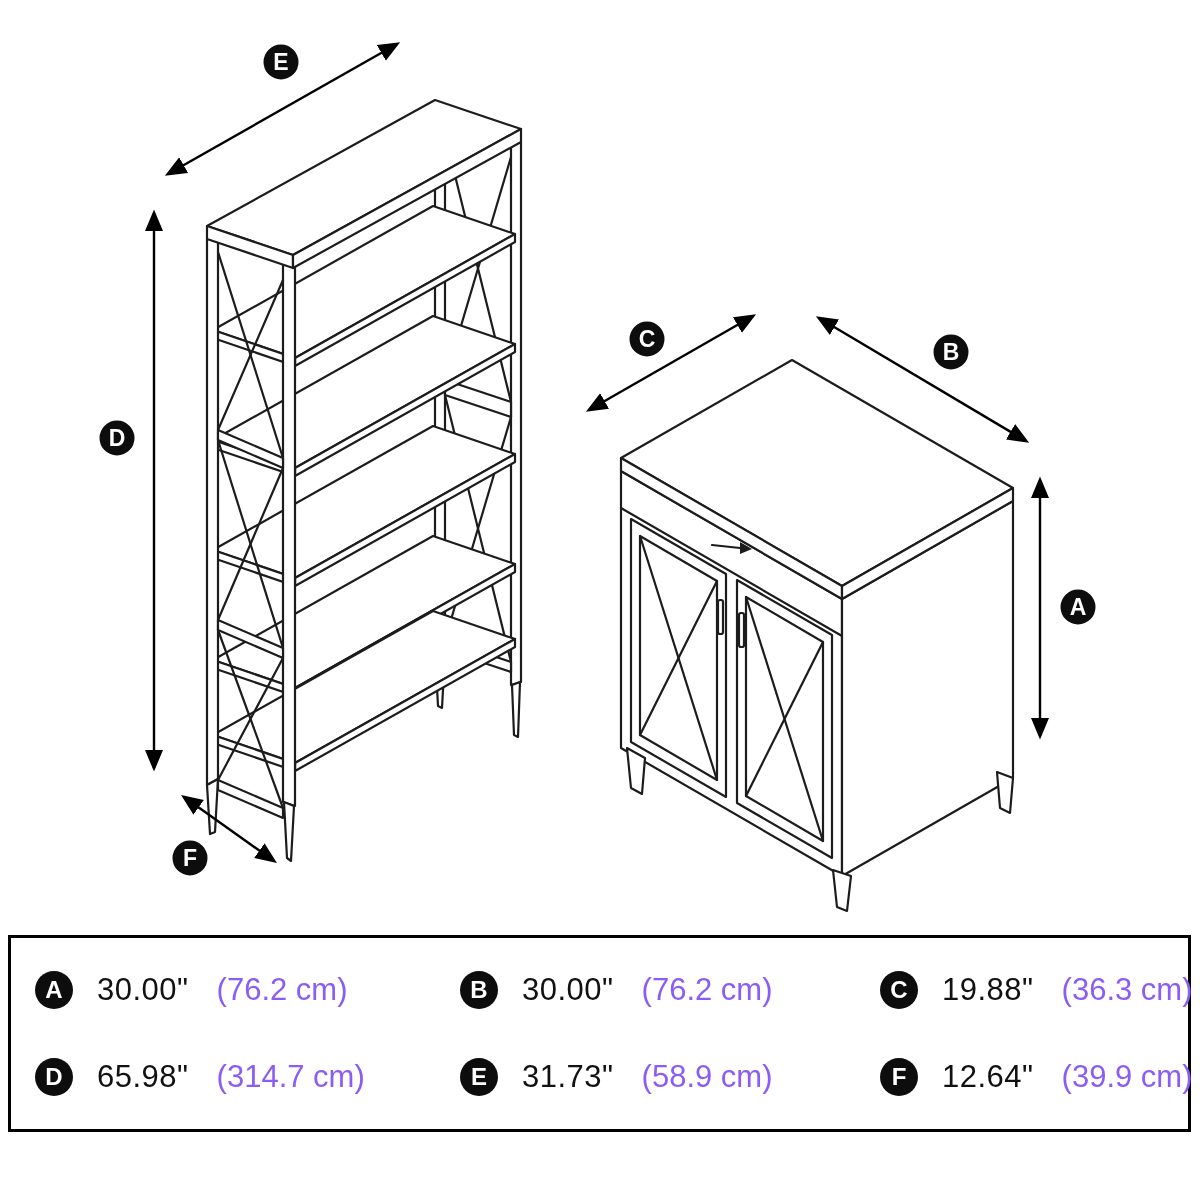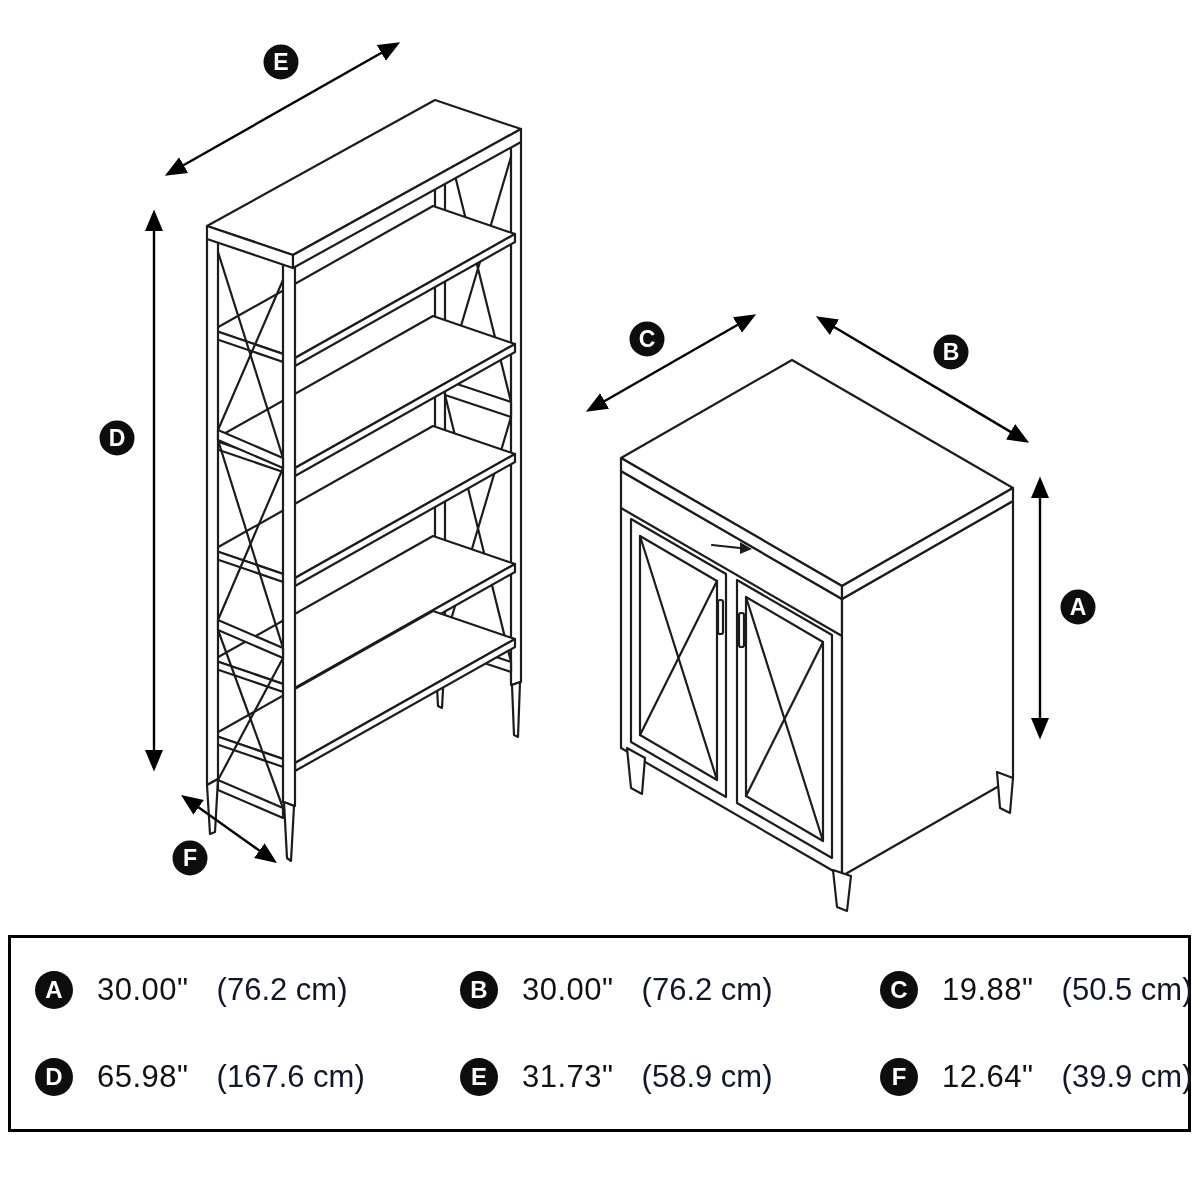--- a/index.html
+++ b/index.html
@@ -54,21 +54,21 @@
     flex: 0 0 auto;
   }
   .legend-inches {
     font-size: 31px;
     color: #111;
     letter-spacing: 0.5px;
     white-space: nowrap;
   }
   .legend-cm {
     font-size: 31px;
-    color: #0f172a;
+    color: #8b5cf6;
     margin-left: 4px;
     white-space: nowrap;
   }
 </style>
 </head>
 <body>
 
 <div class="page">
 
   <svg class="drawing" width="1200" height="935" viewBox="0 0 1200 935">
@@ -250,27 +250,27 @@
 
     <div class="legend-cell">
       <span class="legend-badge">B</span>
       <span class="legend-inches">30.00"</span>
       <span class="legend-cm">(76.2 cm)</span>
     </div>
 
     <div class="legend-cell">
       <span class="legend-badge">C</span>
       <span class="legend-inches">19.88"</span>
-      <span class="legend-cm">(50.5 cm)</span>
+      <span class="legend-cm">(36.3 cm)</span>
     </div>
 
     <div class="legend-cell">
       <span class="legend-badge">D</span>
       <span class="legend-inches">65.98"</span>
-      <span class="legend-cm">(167.6 cm)</span>
+      <span class="legend-cm">(314.7 cm)</span>
     </div>
 
     <div class="legend-cell">
       <span class="legend-badge">E</span>
       <span class="legend-inches">31.73"</span>
       <span class="legend-cm">(58.9 cm)</span>
     </div>
 
     <div class="legend-cell">
       <span class="legend-badge">F</span>

